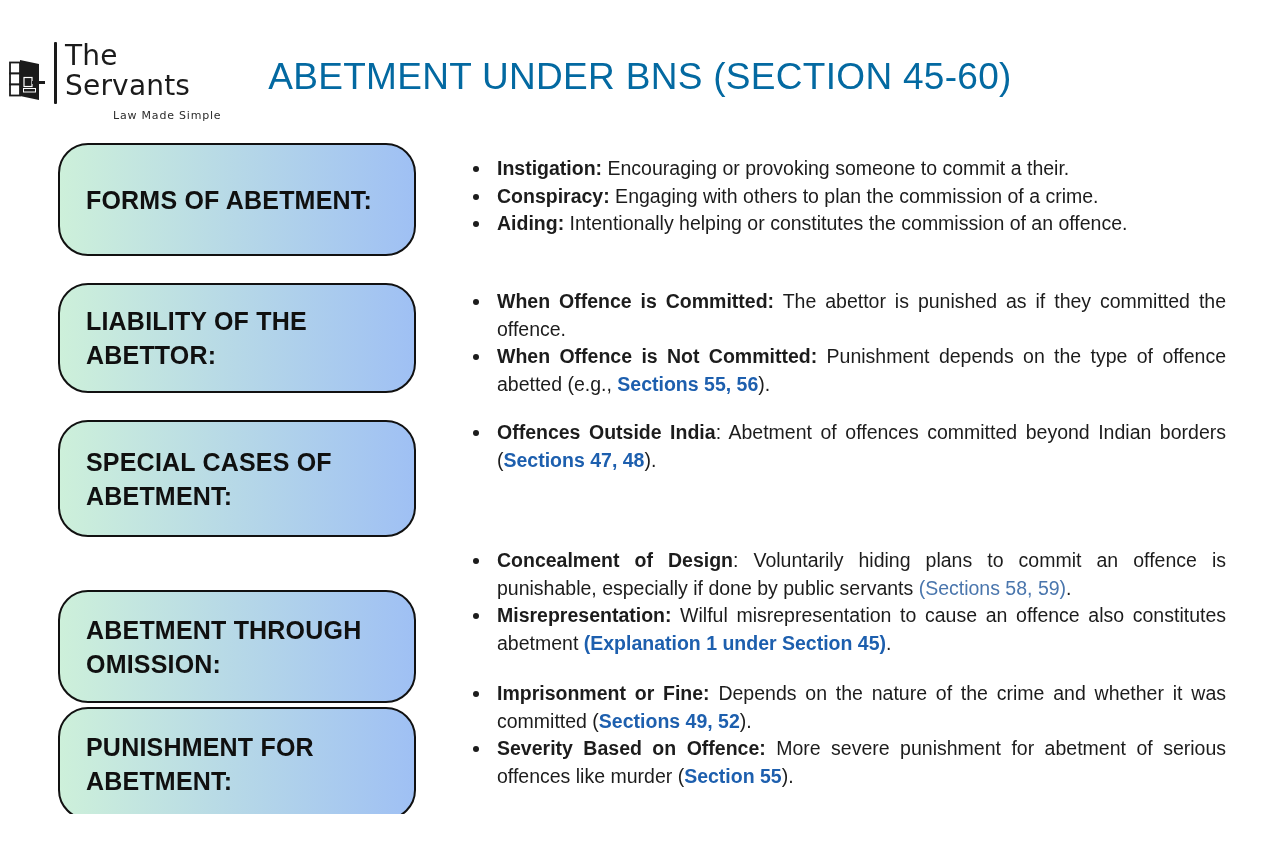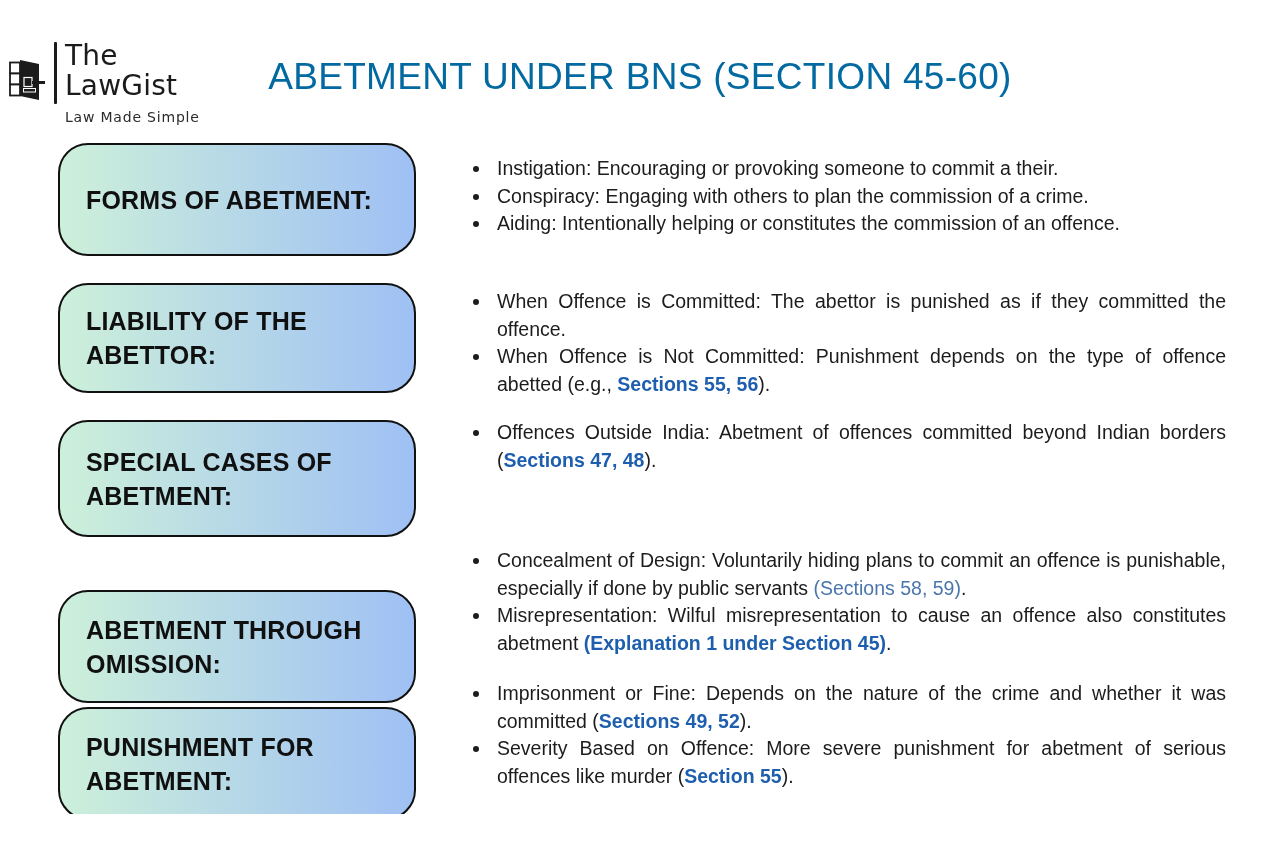--- a/index.html
+++ b/index.html
@@ -8,21 +8,21 @@
     font-family:"Liberation Sans",sans-serif;color:#1c1c1c;
     --g1:#cdf0da; --g2:#9fc0f4; --blue-b:#1d5fae; --blue-n:#4a76ad; --ink:#1c1c1c;
   }
 
   
   .logo{position:absolute;top:40px;left:8px;display:flex;align-items:flex-start;}
   .logo-icon{margin-top:16px;}
   .logo-bar{width:3px;height:62px;background:#1a1a1a;margin:2px 8px 0 4px;border-radius:1px;}
   .logo-text{margin-top:1px;}
   .logo-line{font-family:"DejaVu Sans",sans-serif;font-size:28px;line-height:30px;color:#1b1b1b;letter-spacing:0.2px;}
-  .logo-tagline{font-family:"DejaVu Sans",sans-serif;font-size:14px;letter-spacing:0.8px;color:#2b2b2b;margin-top:8px;}
+  .logo-tagline{font-family:"DejaVu Sans",sans-serif;font-size:11px;letter-spacing:0.8px;color:#2b2b2b;margin-top:8px;margin-left:48px;}
 
   .page-title{
     position:absolute;top:56px;left:0;width:100%;margin:0;text-align:center;
     font-size:37px;font-weight:400;letter-spacing:0.3px;color:#0369a1;
   }
 
   
   .topic-box{
     position:absolute;left:58px;width:358px;box-sizing:border-box;
     border:2.5px solid #111111;border-radius:30px;
@@ -33,21 +33,21 @@
 
   
   .bullets{
     position:absolute;left:468px;width:758px;margin:0;padding:0;list-style:none;
     font-size:19.5px;line-height:27.5px;color:var(--ink);
   }
   .bullets li{position:relative;padding-left:29px;text-align:justify;}
   .bullets li::before{
     content:"";position:absolute;left:5px;top:11px;width:6px;height:6px;border-radius:50%;background:#1c1c1c;
   }
-  .seg-b{font-weight:400;color:var(--ink);}
+  .seg-b{font-weight:700;color:var(--ink);}
   .seg-n{font-weight:400;color:var(--ink);}
   .seg-bb{font-weight:700;color:var(--blue-b);}
   .seg-nb{font-weight:400;color:var(--blue-n);}
 </style>
 </head>
 <body>
 
 <div class="canvas" style="--g1: #cdf0da; --g2: #9fc0f4; --blue-b: #1d5fae; --blue-n: #4a76ad; --ink: #1c1c1c;">
 
   <header>
@@ -59,21 +59,21 @@
           <rect x="2" y="28.5" width="10" height="11"></rect>
         </g>
         <polygon points="12,4 31,8 31,44 12,40" fill="#1b1b1b"></polygon>
         <rect x="16" y="21.5" width="8" height="9" fill="#1b1b1b" stroke="#ffffff" stroke-width="1.2"></rect>
         <rect x="24" y="25" width="13" height="3" fill="#1b1b1b"></rect>
         <rect x="15.5" y="32.5" width="12" height="3.5" fill="#1b1b1b" stroke="#ffffff" stroke-width="1"></rect>
       </svg>
       <div class="logo-bar"></div>
       <div class="logo-text">
         <div class="logo-line">The</div>
-        <div class="logo-line">LawGist</div>
+        <div class="logo-line">Servants</div>
         <div class="logo-tagline">Law Made Simple</div>
       </div>
     </div>
     <h1 class="page-title">ABETMENT UNDER BNS (SECTION 45-60)</h1>
   </header>
 
   <main id="sections-mount">
   <section>
     <div class="topic-box" style="top: 143px; height: 113px;">
       <h2 class="topic-heading">FORMS OF ABETMENT:</h2>

